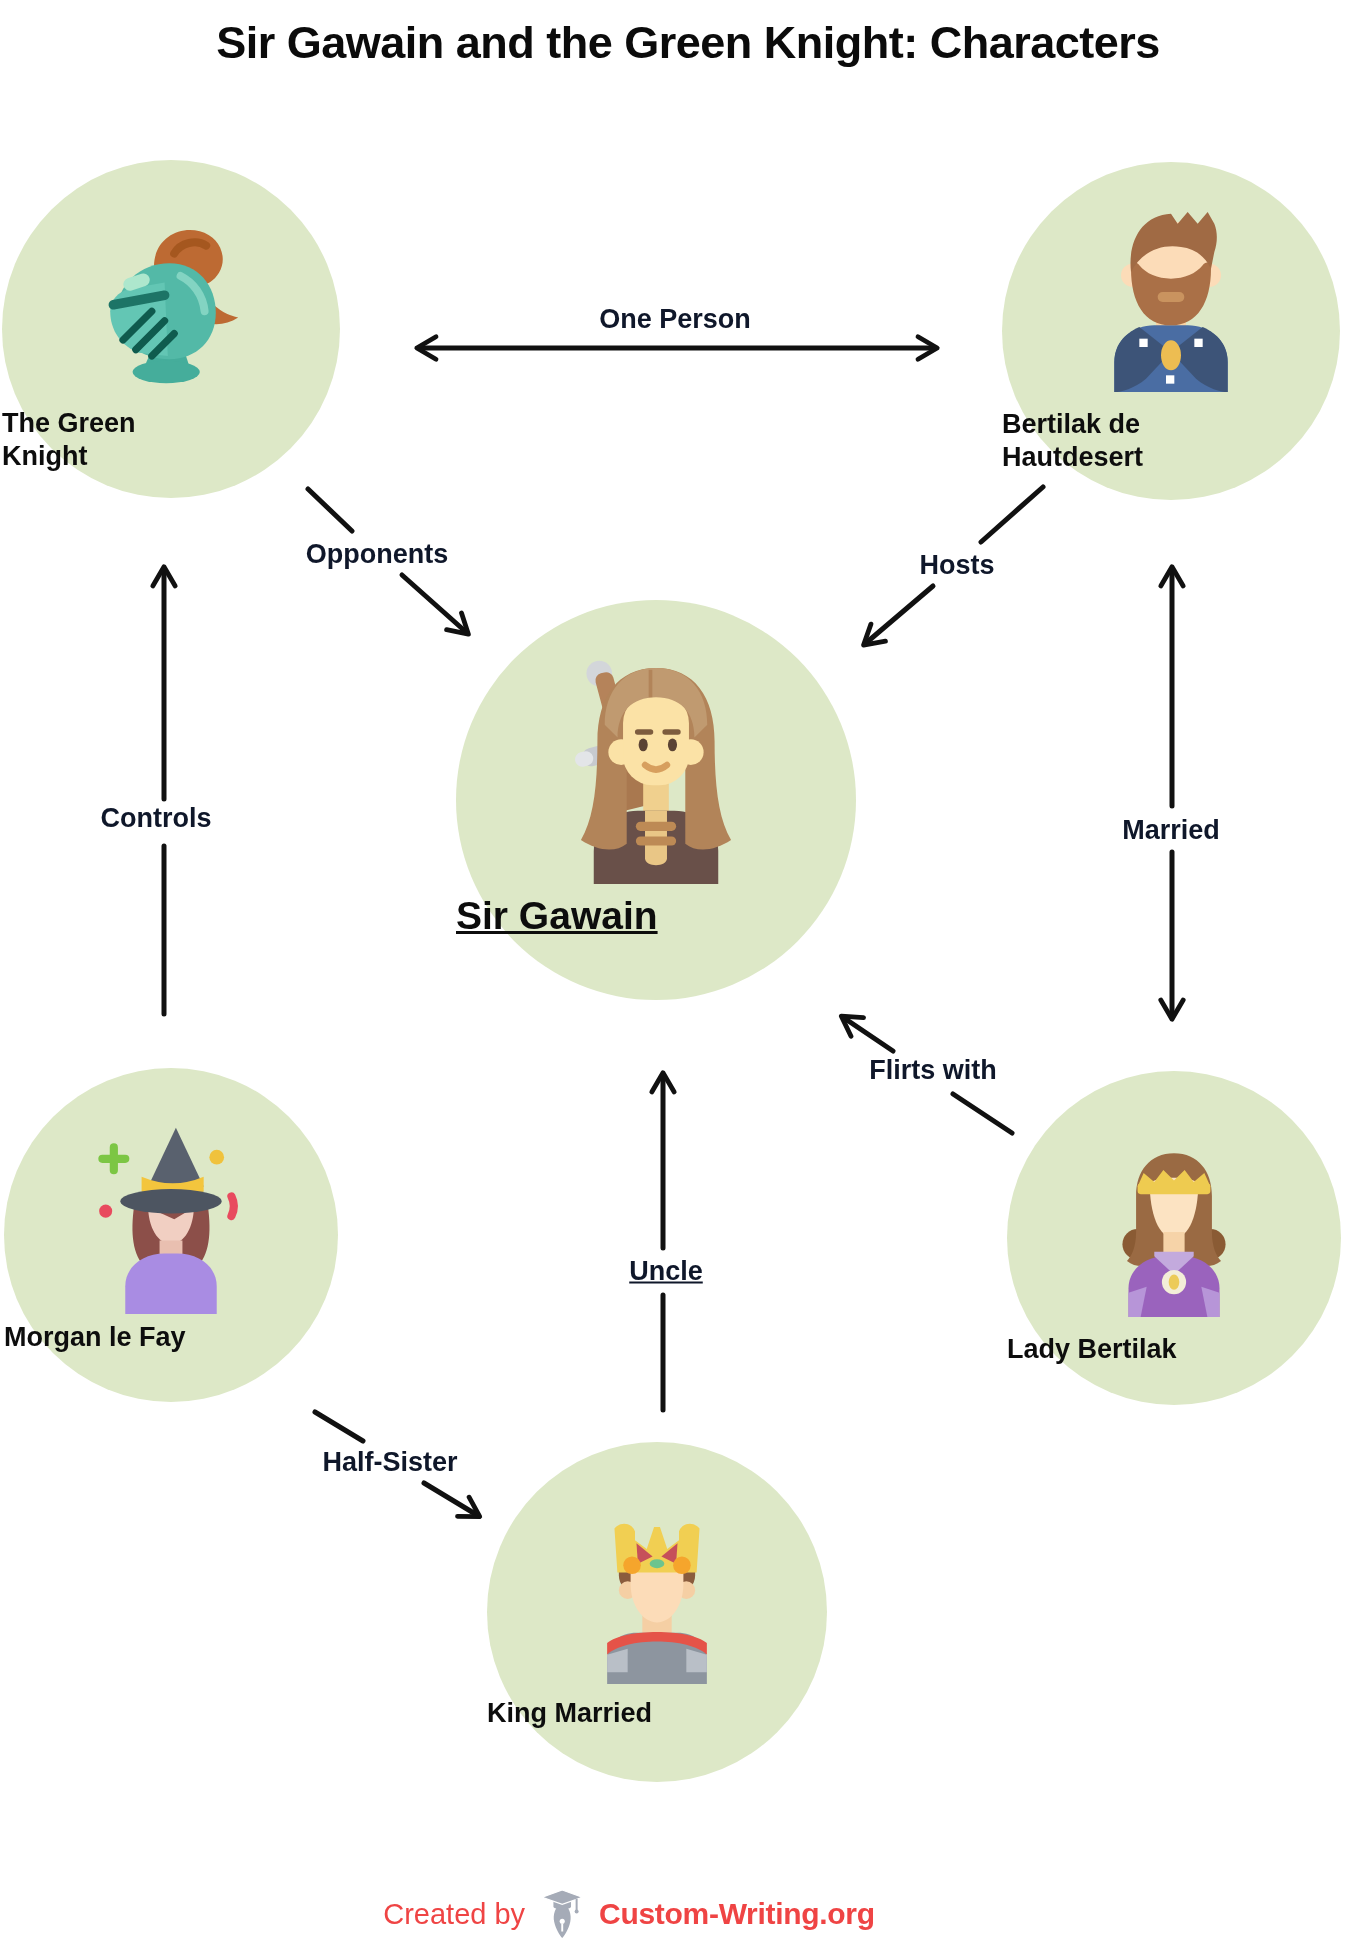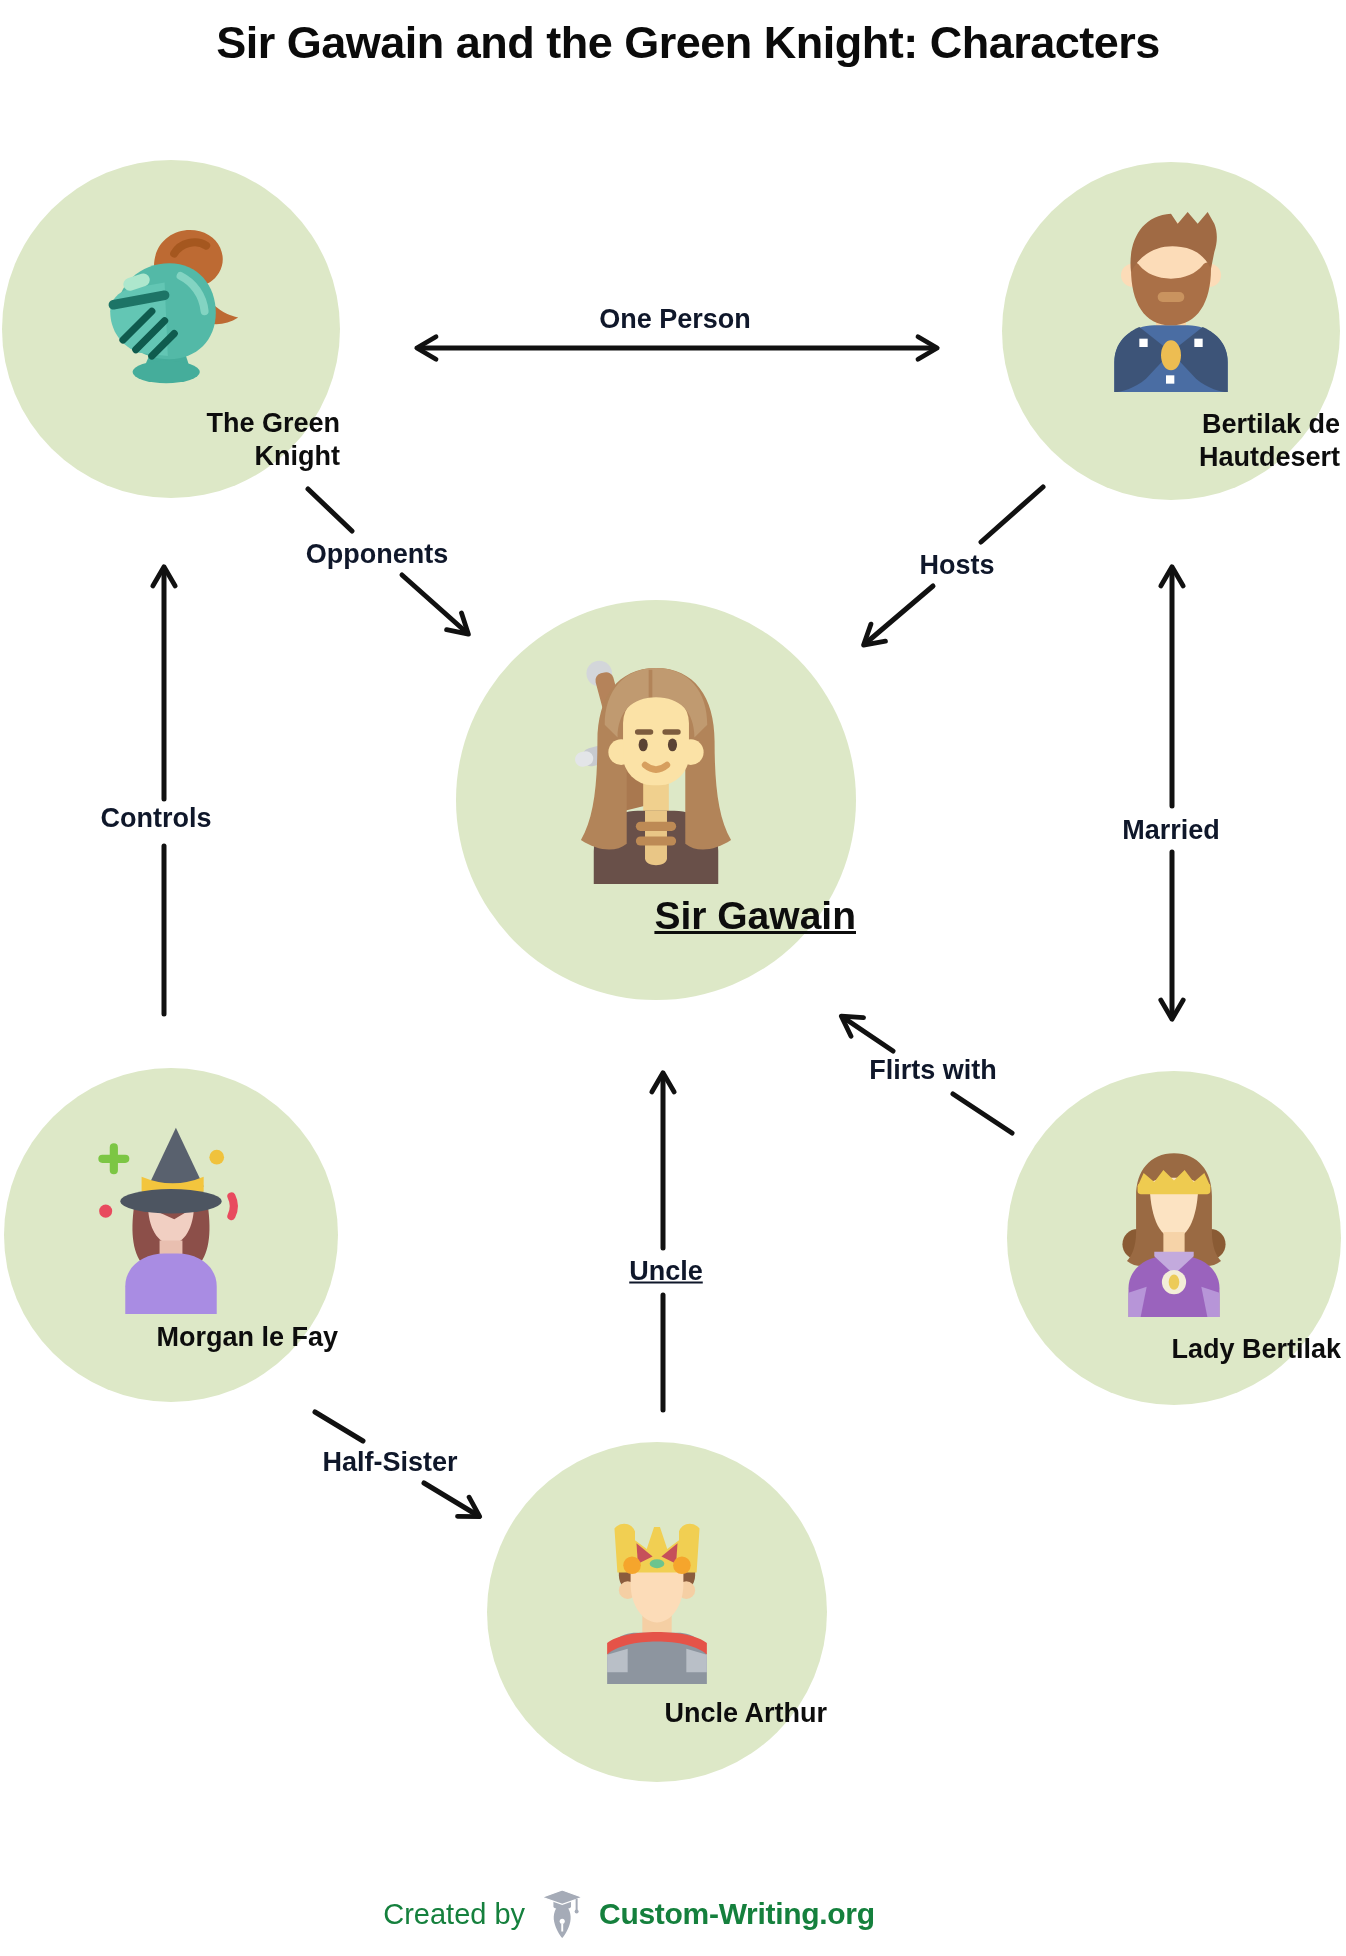--- a/index.html
+++ b/index.html
@@ -14,21 +14,21 @@
   .arrows{position:absolute;left:0;top:0;}
   .edge-label{
     position:absolute;transform:translate(-50%,-50%);
     font-size:27px;font-weight:700;color:#0f172a;white-space:nowrap;
   }
   .node{
     position:absolute;border-radius:50%;background:#dde8c7;
   }
   .node .icon{position:absolute;left:50%;transform:translateX(-50%);}
   .node-label{
-    position:absolute;left:0;width:100%;text-align:right;
+    position:absolute;left:0;width:100%;text-align:left;
     font-size:27px;font-weight:700;color:#0d0d0d;line-height:1.22;white-space:pre-line;
   }
   .n-greenknight{left:2px;top:160px;width:338px;height:338px;}
   .n-greenknight .icon{top:52px;width:192px;height:192px;}
   .n-greenknight .node-label{top:247px;}
   .n-bertilak{left:1002px;top:162px;width:338px;height:338px;}
   .n-bertilak .icon{top:30px;width:200px;height:200px;}
   .n-bertilak .node-label{top:246px;}
   .n-gawain{left:456px;top:600px;width:400px;height:400px;}
   .n-gawain .icon{top:46px;width:238px;height:238px;}
@@ -37,21 +37,21 @@
   .n-morgan .icon{top:50px;width:196px;height:196px;}
   .n-morgan .node-label{top:253px;}
   .n-lady{left:1007px;top:1071px;width:334px;height:334px;}
   .n-lady .icon{top:64px;width:182px;height:182px;}
   .n-lady .node-label{top:262px;}
   .n-arthur{left:487px;top:1442px;width:340px;height:340px;}
   .n-arthur .icon{top:66px;width:176px;height:176px;}
   .n-arthur .node-label{top:255px;}
   .footer{
     position:absolute;left:629px;top:1886px;transform:translateX(-50%);
-    display:flex;align-items:center;gap:13px;color:#15803d;
+    display:flex;align-items:center;gap:13px;color:#ef4444;
   }
   .footer .created-by{font-size:29px;font-weight:400;}
   .footer .brand{font-size:30px;font-weight:700;letter-spacing:-0.3px;}
   .footer .logo{width:48px;height:56px;}
 </style>
 </head>
 <body>
 
 <h1 class="title">Sir Gawain and the Green Knight: Characters</h1>
 
@@ -215,21 +215,21 @@
     <path d="M46,24 L57,33 L47,38 Z" fill="#c6505a"></path>
     <path d="M74,24 L63,33 L73,38 Z" fill="#c6505a"></path>
     <circle cx="43" cy="39" r="6" fill="#f5a52c"></circle>
     <circle cx="77" cy="39" r="6" fill="#f5a52c"></circle>
     <ellipse cx="60" cy="38" rx="5" ry="3" fill="#6dc48e"></ellipse>
     <path d="M26,120 L26,103 C26,92 35,85 46,85 L74,85 C85,85 94,92 94,103 L94,120 Z" fill="#8d959f"></path>
     <path d="M26,100 C38,88 82,88 94,100 L94,92 C82,82 38,82 26,92 Z" fill="#e55348"></path>
     <path d="M26,100 L40,96 L40,112 L26,112 Z" fill="#b9bfc7"></path>
     <path d="M94,100 L80,96 L80,112 L94,112 Z" fill="#b9bfc7"></path>
   </svg>
-  <div class="node-label">Uncle Arthur</div>
+  <div class="node-label">King Married</div>
 </div>
 
 <div class="footer">
   <span class="created-by">Created by</span>
   <svg class="logo" viewBox="0 0 60 64">
     <path d="M30,16 C39,23 42,33 40,42 C38,51 33,59 30,62 C27,59 22,51 20,42 C18,33 21,23 30,16 Z" fill="#a5abb7"></path>
     <circle cx="30" cy="41" r="3.2" fill="#ffffff"></circle>
     <path d="M30,44 L30,54" stroke="#ffffff" stroke-width="2.4"></path>
     <path d="M19,14 L41,14 L41,23 C41,27 19,27 19,23 Z" fill="#a5abb7"></path>
     <path d="M30,2 L55,11 L30,20 L5,11 Z" fill="#a5abb7" stroke="#ffffff" stroke-width="1.5"></path>

